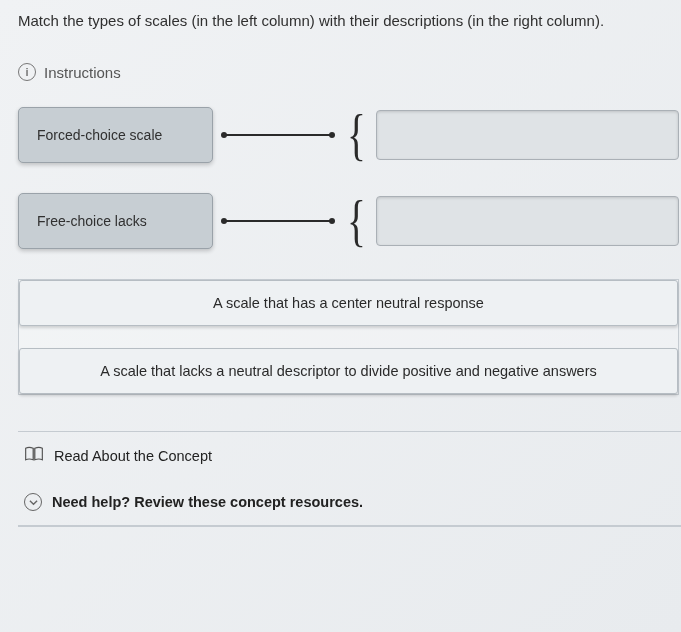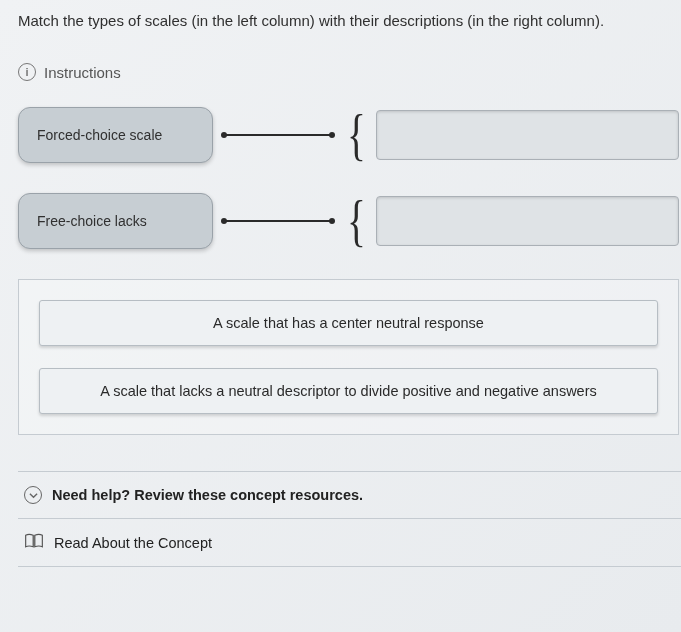--- a/index.html
+++ b/index.html
@@ -41,21 +41,21 @@
     .match-row {
       display: flex;
       align-items: center;
       margin-bottom: 30px;
     }
     .term-box {
       width: 195px;
       height: 56px;
       background: #c7ced3;
       border: 1px solid #9aa2a9;
-      border-radius: 12px;
+      border-radius: 5px;
       box-shadow: 0 2px 4px rgba(0,0,0,0.2);
       display: flex;
       align-items: center;
       padding-left: 18px;
       font-size: 14px;
       color: #303030;
       cursor: grab;
       text-align: center;
     }
     .connector {
@@ -89,21 +89,20 @@
       height: 50px;
       background: #dfe3e6;
       border: 1px solid #aab0b6;
       border-radius: 4px;
       box-shadow: inset 0 1px 3px rgba(0,0,0,0.15);
       margin-right: 2px;
     }
     .options-area {
       border: 1px solid #c5cbd1;
       background: rgba(255,255,255,0.25);
-      padding: 20px;
       margin-top: 10px;
       margin-right: 2px;
     }
     .option-card {
       background: #eef1f3;
       border: 1px solid #b6bdc3;
       border-radius: 3px;
       box-shadow: 0 2px 3px rgba(0,0,0,0.15);
       padding: 14px 20px;
       margin-bottom: 22px;
@@ -170,31 +169,31 @@
 <div class="options-area">
   <div class="option-card">
     <span>A scale that has a center neutral response</span>
   </div>
   <div class="option-card">
     <span>A scale that lacks a neutral descriptor to divide positive and negative answers</span>
   </div>
 </div>
 
 <div class="help-section">
-  <div class="help-row help-header">
-    <span class="circle-chevron">
-      <svg viewBox="0 0 10 10">
-          <path d="M1 3 L5 7 L9 3" fill="none" stroke="#666" stroke-width="1.5"></path>
-        </svg>
-    </span>
-    <span>Need help? Review these concept resources.</span>
-  </div>
   <div class="help-row">
     <span class="book-icon">
       <svg viewBox="0 0 24 18">
         <path d="M2 2 Q6 0 11 2 L11 16 Q6 14 2 16 Z" fill="none" stroke="#555" stroke-width="1.4"></path>
         <path d="M22 2 Q18 0 13 2 L13 16 Q18 14 22 16 Z" fill="none" stroke="#555" stroke-width="1.4"></path>
         <line x1="12" y1="2" x2="12" y2="16" stroke="#555" stroke-width="1"></line>
       </svg>
     </span>
     <span>Read About the Concept</span>
   </div>
+  <div class="help-row help-header">
+    <span class="circle-chevron">
+      <svg viewBox="0 0 10 10">
+          <path d="M1 3 L5 7 L9 3" fill="none" stroke="#666" stroke-width="1.5"></path>
+        </svg>
+    </span>
+    <span>Need help? Review these concept resources.</span>
+  </div>
 </div>
 
 </body></html>

